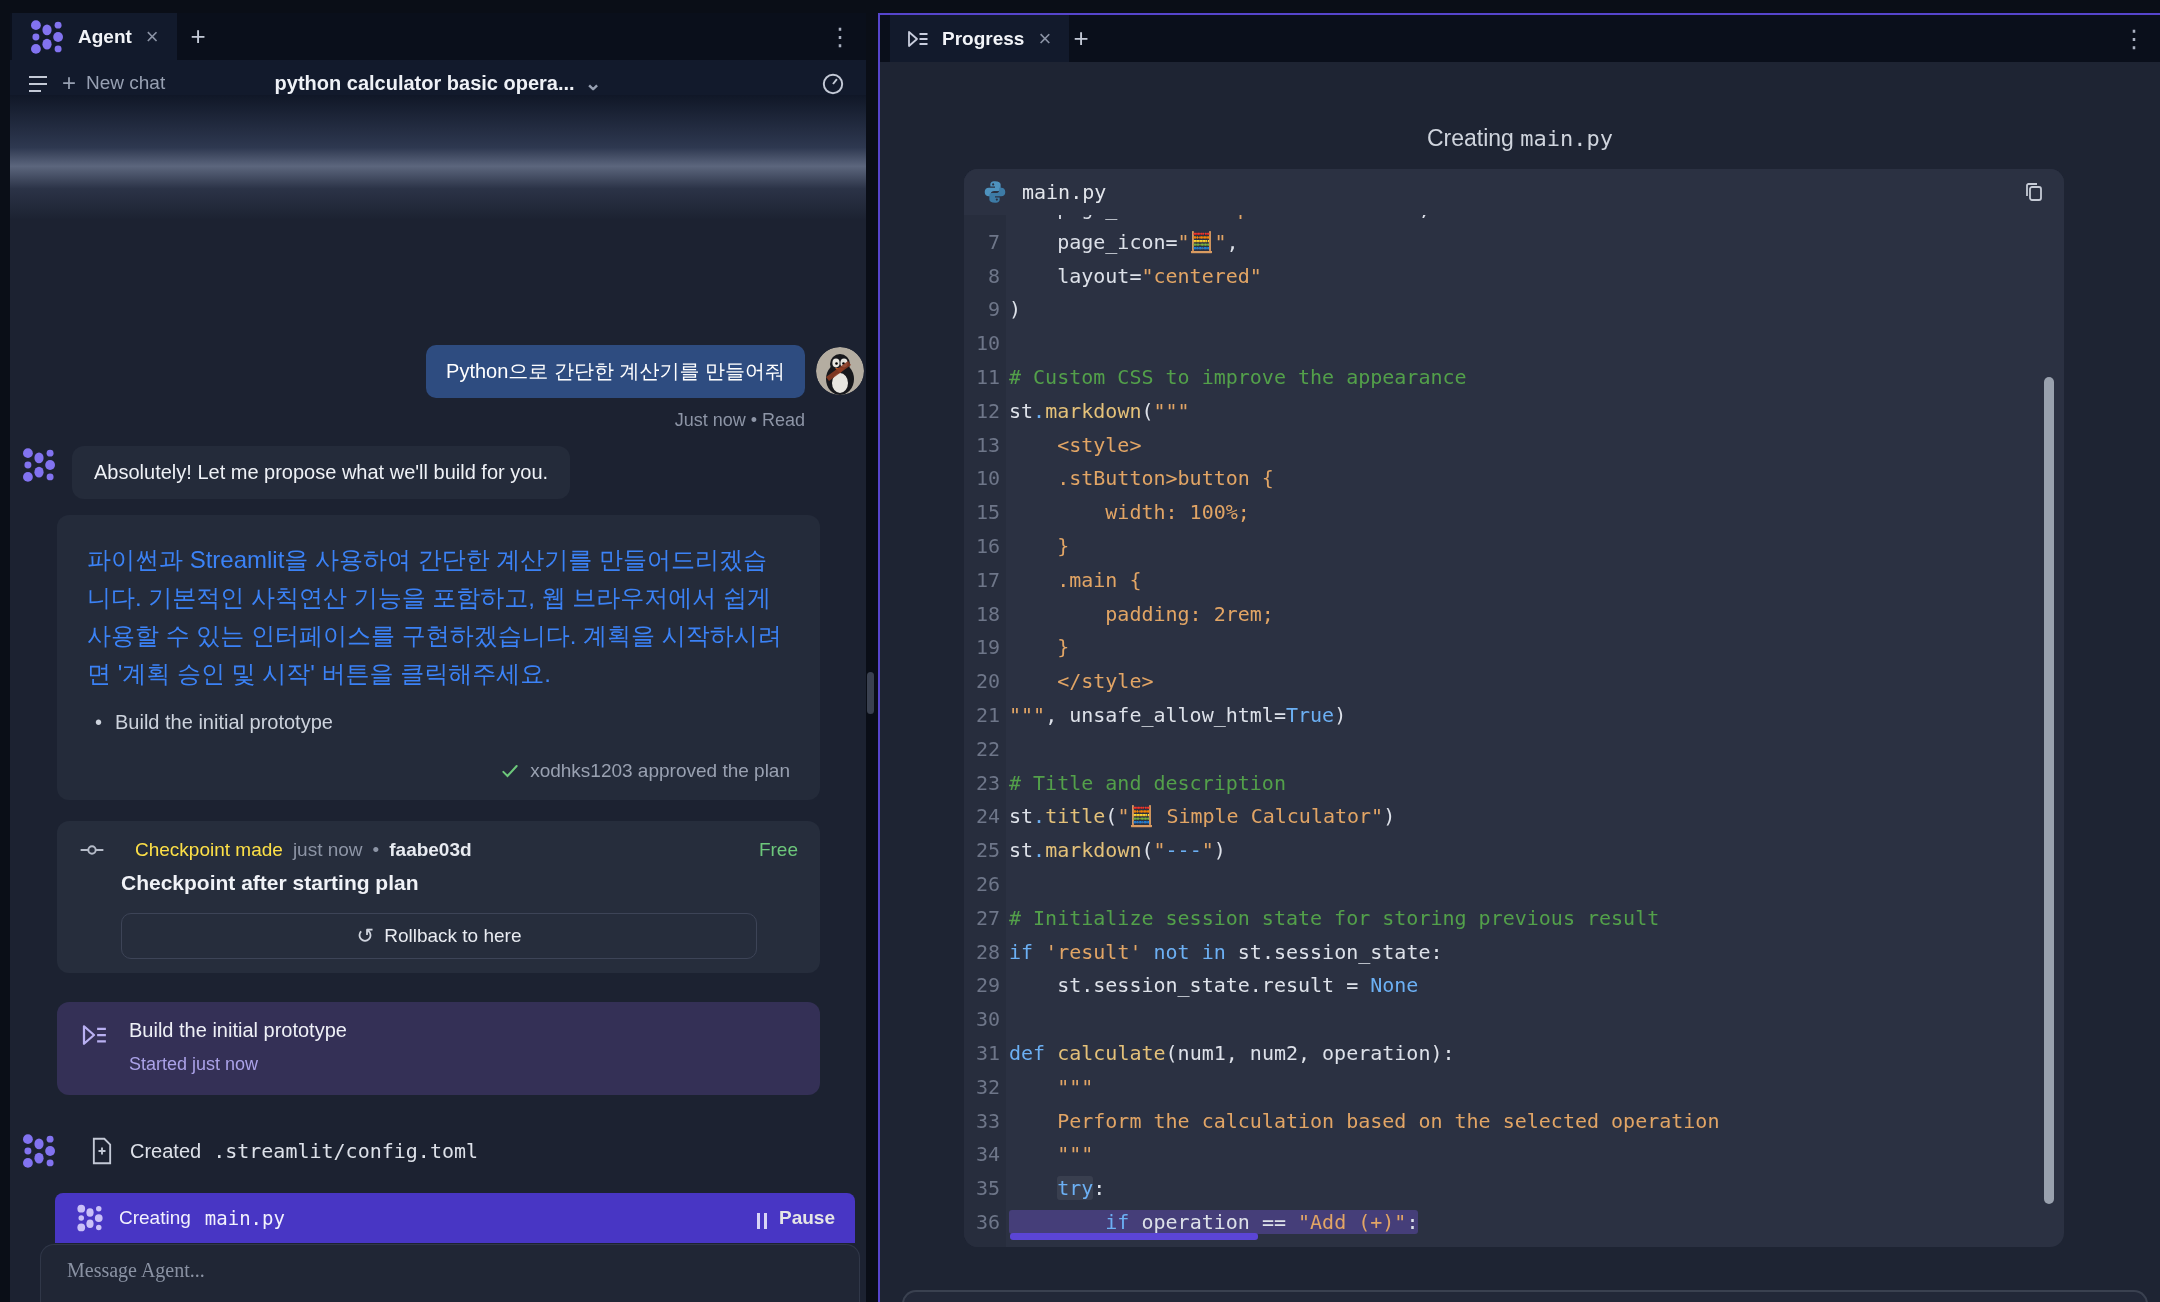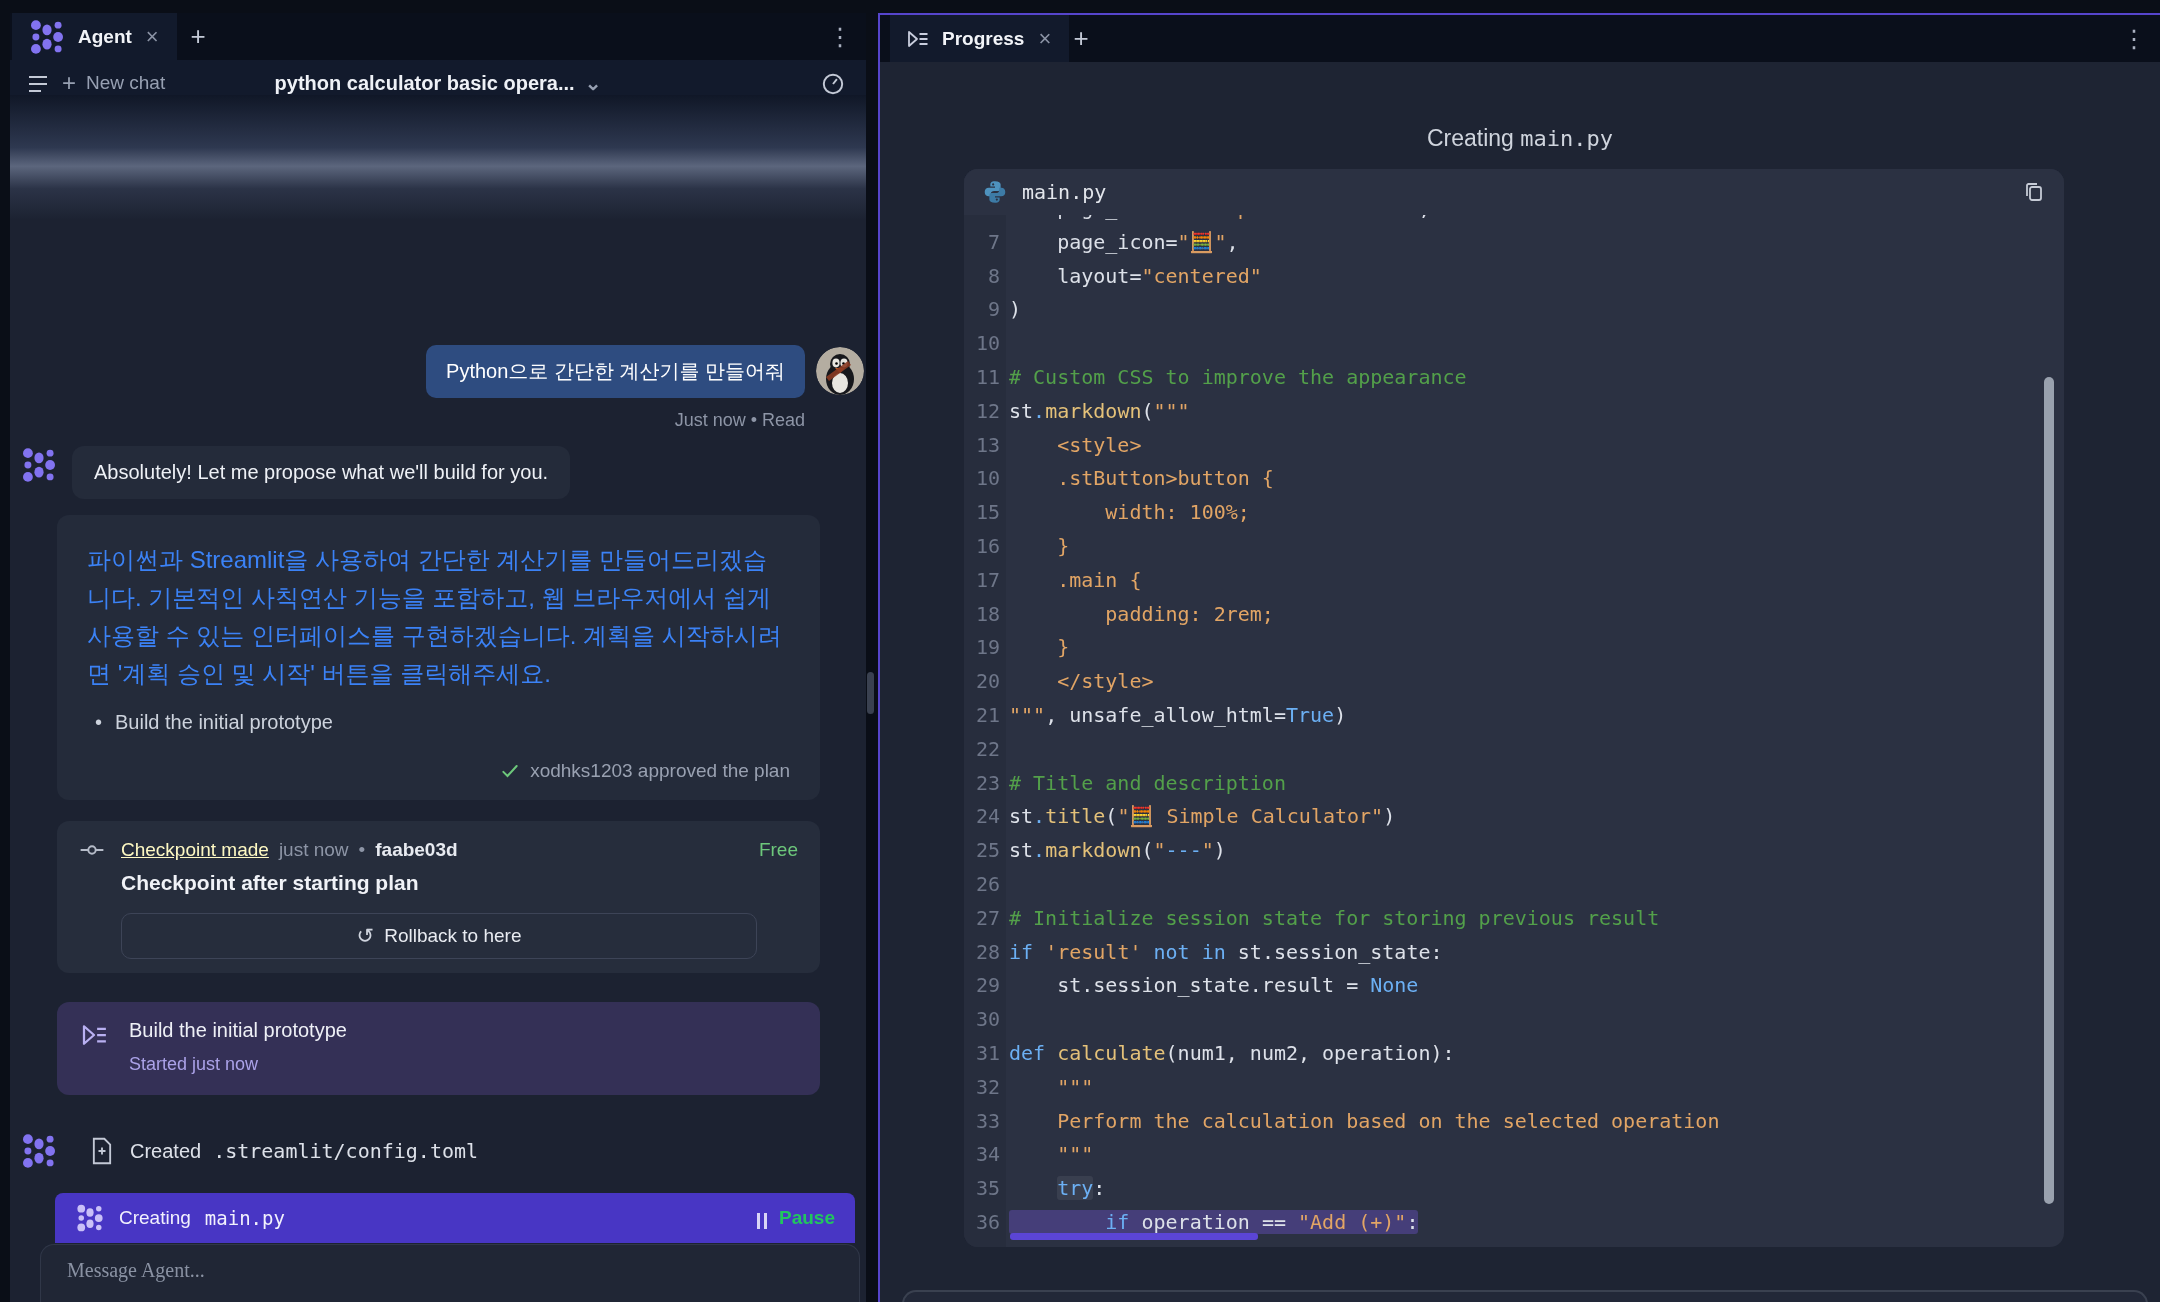--- a/index.html
+++ b/index.html
@@ -43,21 +43,21 @@
   #intro-bubble { background:#242b3a; border-radius:12px; padding:15px 22px; font-size:20px; color:#eef1f6; }
 
   #plan-card { position:absolute; top:502px; left:47px; width:763px; background:#242b3a; border-radius:12px; padding:26px 30px 18px 30px; }
   #plan-card p { font-size:24px; line-height:38px; color:#3b82f6; }
   #plan-bullet { margin-top:18px; color:#cdd3dd; font-size:20px; padding-left:28px; position:relative; }
   #plan-bullet::before { content:"•"; position:absolute; left:8px; color:#cdd3dd; }
   #plan-approved { margin-top:26px; text-align:right; color:#99a1b1; font-size:19px; display:flex; justify-content:flex-end; align-items:center; gap:10px; }
 
   #checkpoint-card { position:absolute; top:808px; left:47px; width:763px; height:152px; background:#262d3c; border-radius:12px; }
   #cp-head { position:absolute; top:16px; left:22px; right:22px; display:flex; align-items:center; gap:10px; font-size:19px; }
-  #cp-head .made { color:#fef9c3; margin-left:6px;text-decoration:underline; }
+  #cp-head .made { color:#fde047; margin-left:20px; }
   #cp-head .dim  { color:#8d95a6; }
   #cp-head .hash { color:#e8ebf1; font-weight:600; }
   #cp-free { margin-left:auto; color:#6dc87b; font-size:19px; }
   #cp-title { position:absolute; top:50px; left:64px; font-size:21px; font-weight:700; color:#f0f2f7; }
   #rollback-btn { position:absolute; top:92px; left:64px; width:636px; height:46px; border:1px solid #3d4457; border-radius:10px;
     background:transparent; color:#e8ebf1; font-size:19px; display:flex; align-items:center; justify-content:center; gap:10px; cursor:pointer; }
   #rollback-btn .rb-glyph { font-size:21px; color:#cfd4de; }
 
   #task-card { position:absolute; top:989px; left:47px; width:763px; height:93px; background:#343056; border-radius:12px; }
   #task-card .ticon { position:absolute; left:22px; top:18px; }
@@ -65,21 +65,21 @@
   #task-status { position:absolute; left:72px; top:52px; font-size:18px; color:#aba2e8; }
 
   #created-row { position:absolute; top:1116px; left:10px; height:44px; display:flex; align-items:center; gap:16px; }
   #created-row .txt { font-size:20px; color:#dde1e9; display:flex; gap:12px; align-items:center; }
   #created-row .path { font-size:20px; color:#dde1e9; }
 
   #creating-bar { position:absolute; top:1180px; left:45px; width:800px; height:50px; background:#4836c4; border-radius:8px 8px 0 0;
     display:flex; align-items:center; padding:0 20px; gap:14px; }
   #creating-bar .clabel { font-size:19px; color:#f2f1fd; }
   #creating-bar .cfile { font-size:19px; color:#f2f1fd; }
-  #pause-btn { margin-left:auto; display:flex; align-items:flex-end; gap:12px; color:#22c55e; font-size:19px; font-weight:700; cursor:pointer; }
+  #pause-btn { margin-left:auto; display:flex; align-items:flex-end; gap:12px; color:#e5e5e5; font-size:19px; font-weight:700; cursor:pointer; }
   .pause-bars { display:inline-flex; gap:4px; }
   .pause-bars i { width:3px; height:16px; background:#d9d5f6; display:block; }
 
   #composer { position:absolute; top:1231px; left:30px; width:820px; height:58px; background:#202635;
     border:1px solid #303748; border-bottom:none; border-radius:14px 14px 0 0; }
   #composer input { position:absolute; left:26px; top:14px; width:600px; background:transparent; border:none; outline:none;
     color:#e8ebf1; font-size:20px; font-family:Liberation Serif, serif; }
   #composer input::placeholder { color:#8a92a3; }
 
   #left-scroll-handle { position:absolute; left:867px; top:672px; width:7px; height:42px; background:#3a4150; border-radius:4px; }

